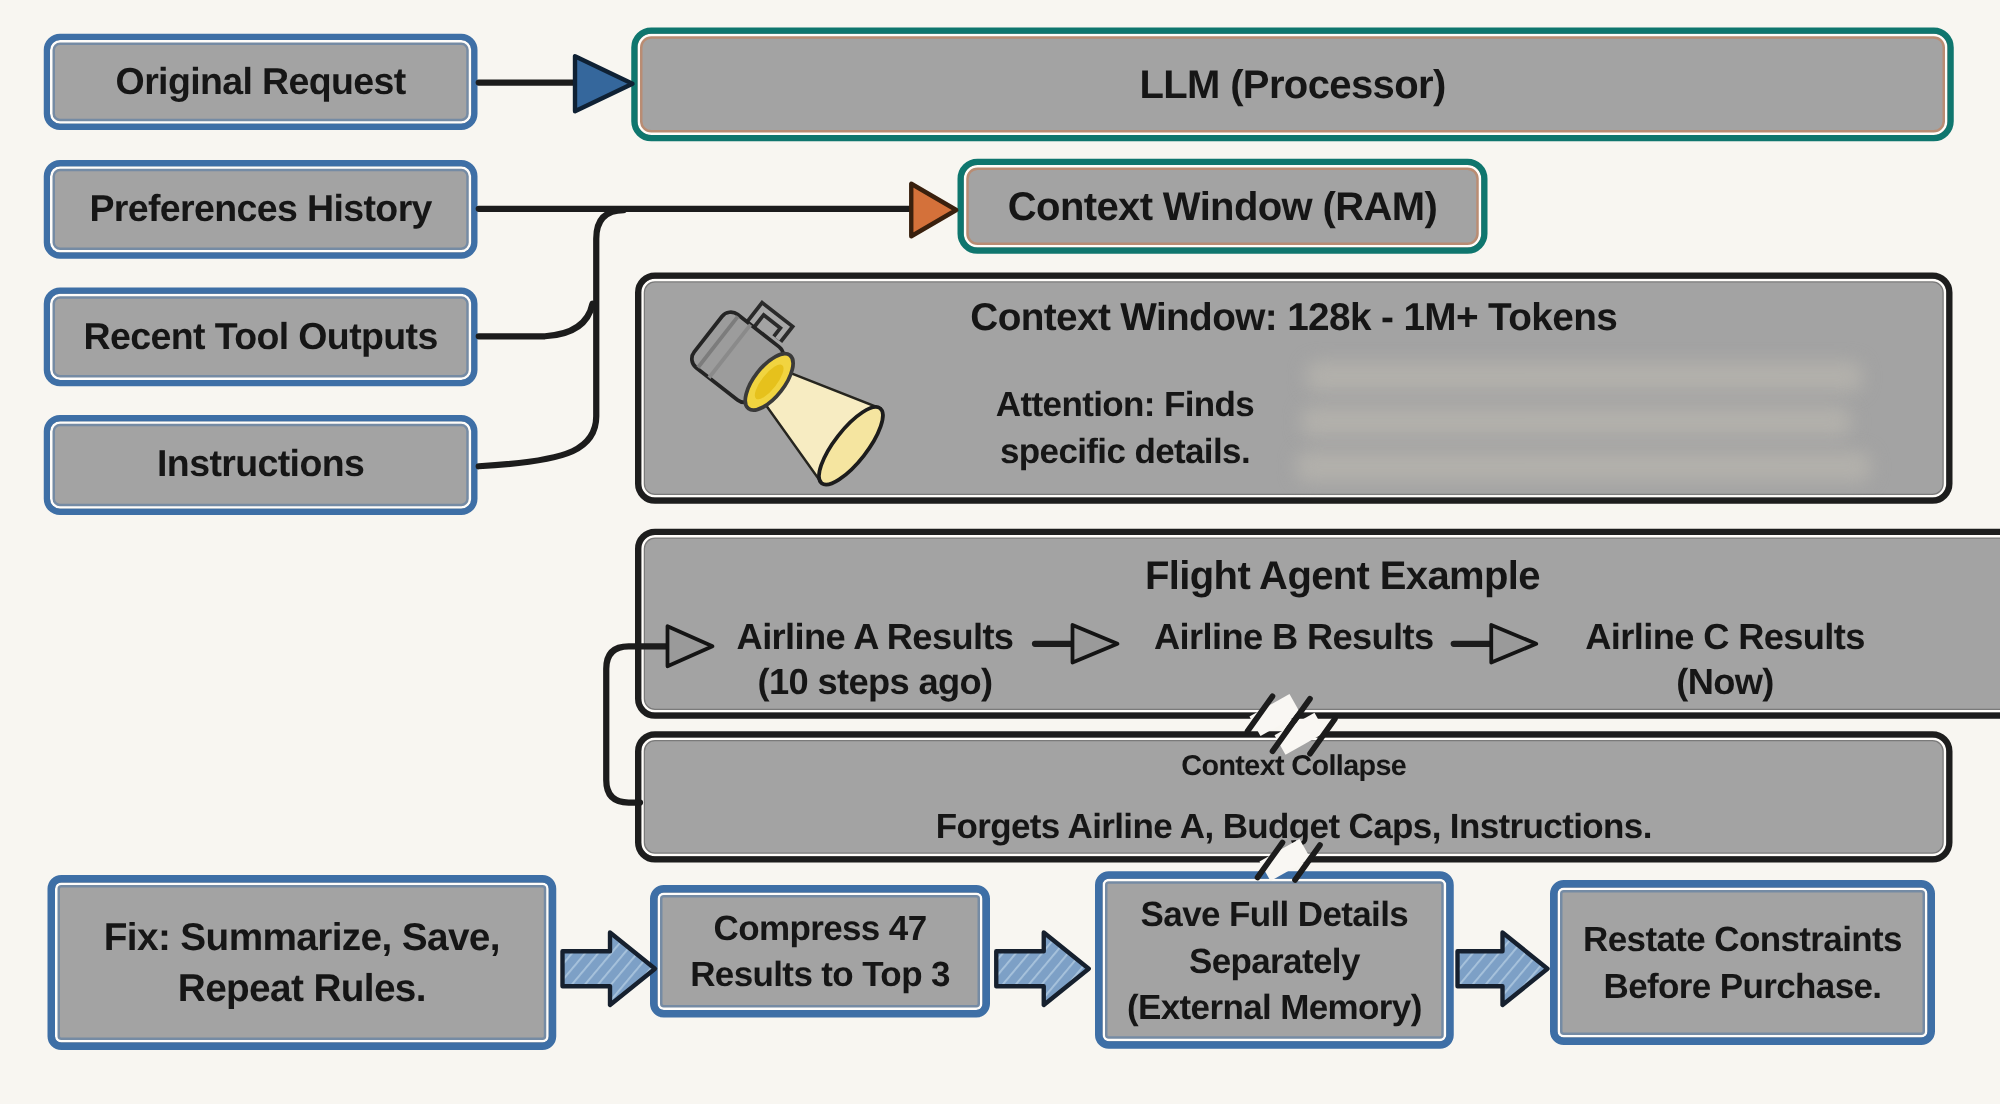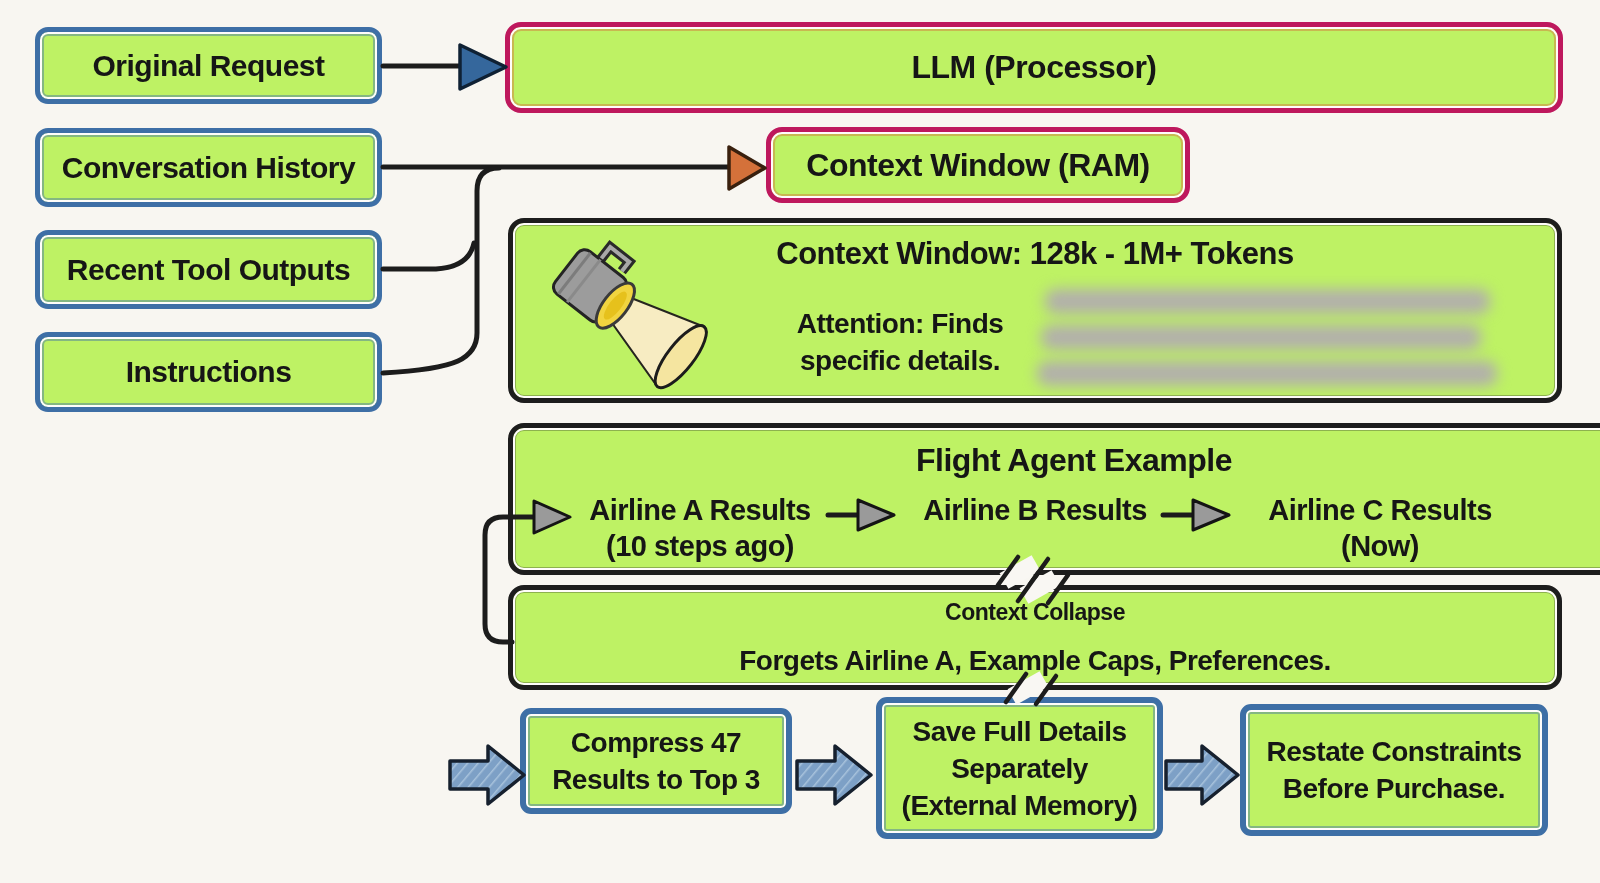--- a/index.html
+++ b/index.html
@@ -1,22 +1,22 @@
 <!DOCTYPE html>
 <html><head>
 <meta charset="utf-8">
 <style>
   html,body{margin:0;padding:0;background:#f8f6f1;}
   .canvas{position:relative;width:1600px;height:883px;background:#f8f6f1;
     font-family:"Liberation Sans",sans-serif;font-weight:700;color:#161616;overflow:hidden;}
-  .box{position:absolute;background:#bef264;display:flex;align-items:center;justify-content:center;
+  .box{position:absolute;background:#a3a3a3;display:flex;align-items:center;justify-content:center;
     text-align:center;box-sizing:border-box;}
   .blue{border:5px solid #3e6fa6;border-radius:13px;
     box-shadow:inset 0 0 0 2px #fffdfa, inset 0 0 0 4px rgba(62,111,166,.45);}
-  .orange{border:5px solid #be185d;border-radius:16px;
+  .orange{border:5px solid #0f766e;border-radius:16px;
     box-shadow:inset 0 0 0 2px #fffdfa, inset 0 0 0 4px rgba(212,113,58,.45);justify-content:center;}
   .black{border:5px solid #1d1d1d;border-radius:16px;display:block;
     box-shadow:inset 0 0 0 2px #fffdfa, inset 0 0 0 3px rgba(29,29,29,.3);}
   .thick{border-width:6px;border-radius:11px;}
   .pre{white-space:pre-line;}
 
   
   .pos-i1{left:35px;top:27px;width:347px;height:77px;}
   .pos-i2{left:35px;top:128px;width:347px;height:79px;}
   .pos-i3{left:35px;top:230px;width:347px;height:79px;}
@@ -74,21 +74,21 @@
 </style>
 </head>
 <body>
 
 <div class="canvas">
 
   <div class="box blue pos-i1">
     <span class="input-label">Original Request</span>
   </div>
   <div class="box blue pos-i2">
-    <span class="input-label">Conversation History</span>
+    <span class="input-label">Preferences History</span>
   </div>
   <div class="box blue pos-i3">
     <span class="input-label">Recent Tool Outputs</span>
   </div>
   <div class="box blue pos-i4">
     <span class="input-label">Instructions</span>
   </div>
 
   <div class="box orange pos-llm">
     <span class="orange-label">LLM (Processor)</span>
@@ -117,23 +117,27 @@
       <div class="ssub"></div>
     </div>
     <div class="step stepC">
       <div class="slabel">Airline C Results</div>
       <div class="ssub">(Now)</div>
     </div>
   </div>
 
   <div class="box black pos-cc">
     <div class="cctitle">Context Collapse</div>
-    <div class="ccsub">Forgets Airline A, Example Caps, Preferences.</div>
-  </div>
-
+    <div class="ccsub">Forgets Airline A, Budget Caps, Instructions.</div>
+  </div>
+
+  <div class="box blue thick pos-f1">
+    <span class="fix-label-lg pre">Fix: Summarize, Save,
+Repeat Rules.</span>
+  </div>
   <div class="box blue thick pos-f2">
     <span class="fix-label pre">Compress 47
 Results to Top 3</span>
   </div>
   <div class="box blue thick pos-f3">
     <span class="fix-label pre">Save Full Details
 Separately
 (External Memory)</span>
   </div>
   <div class="box blue thick pos-f4">

